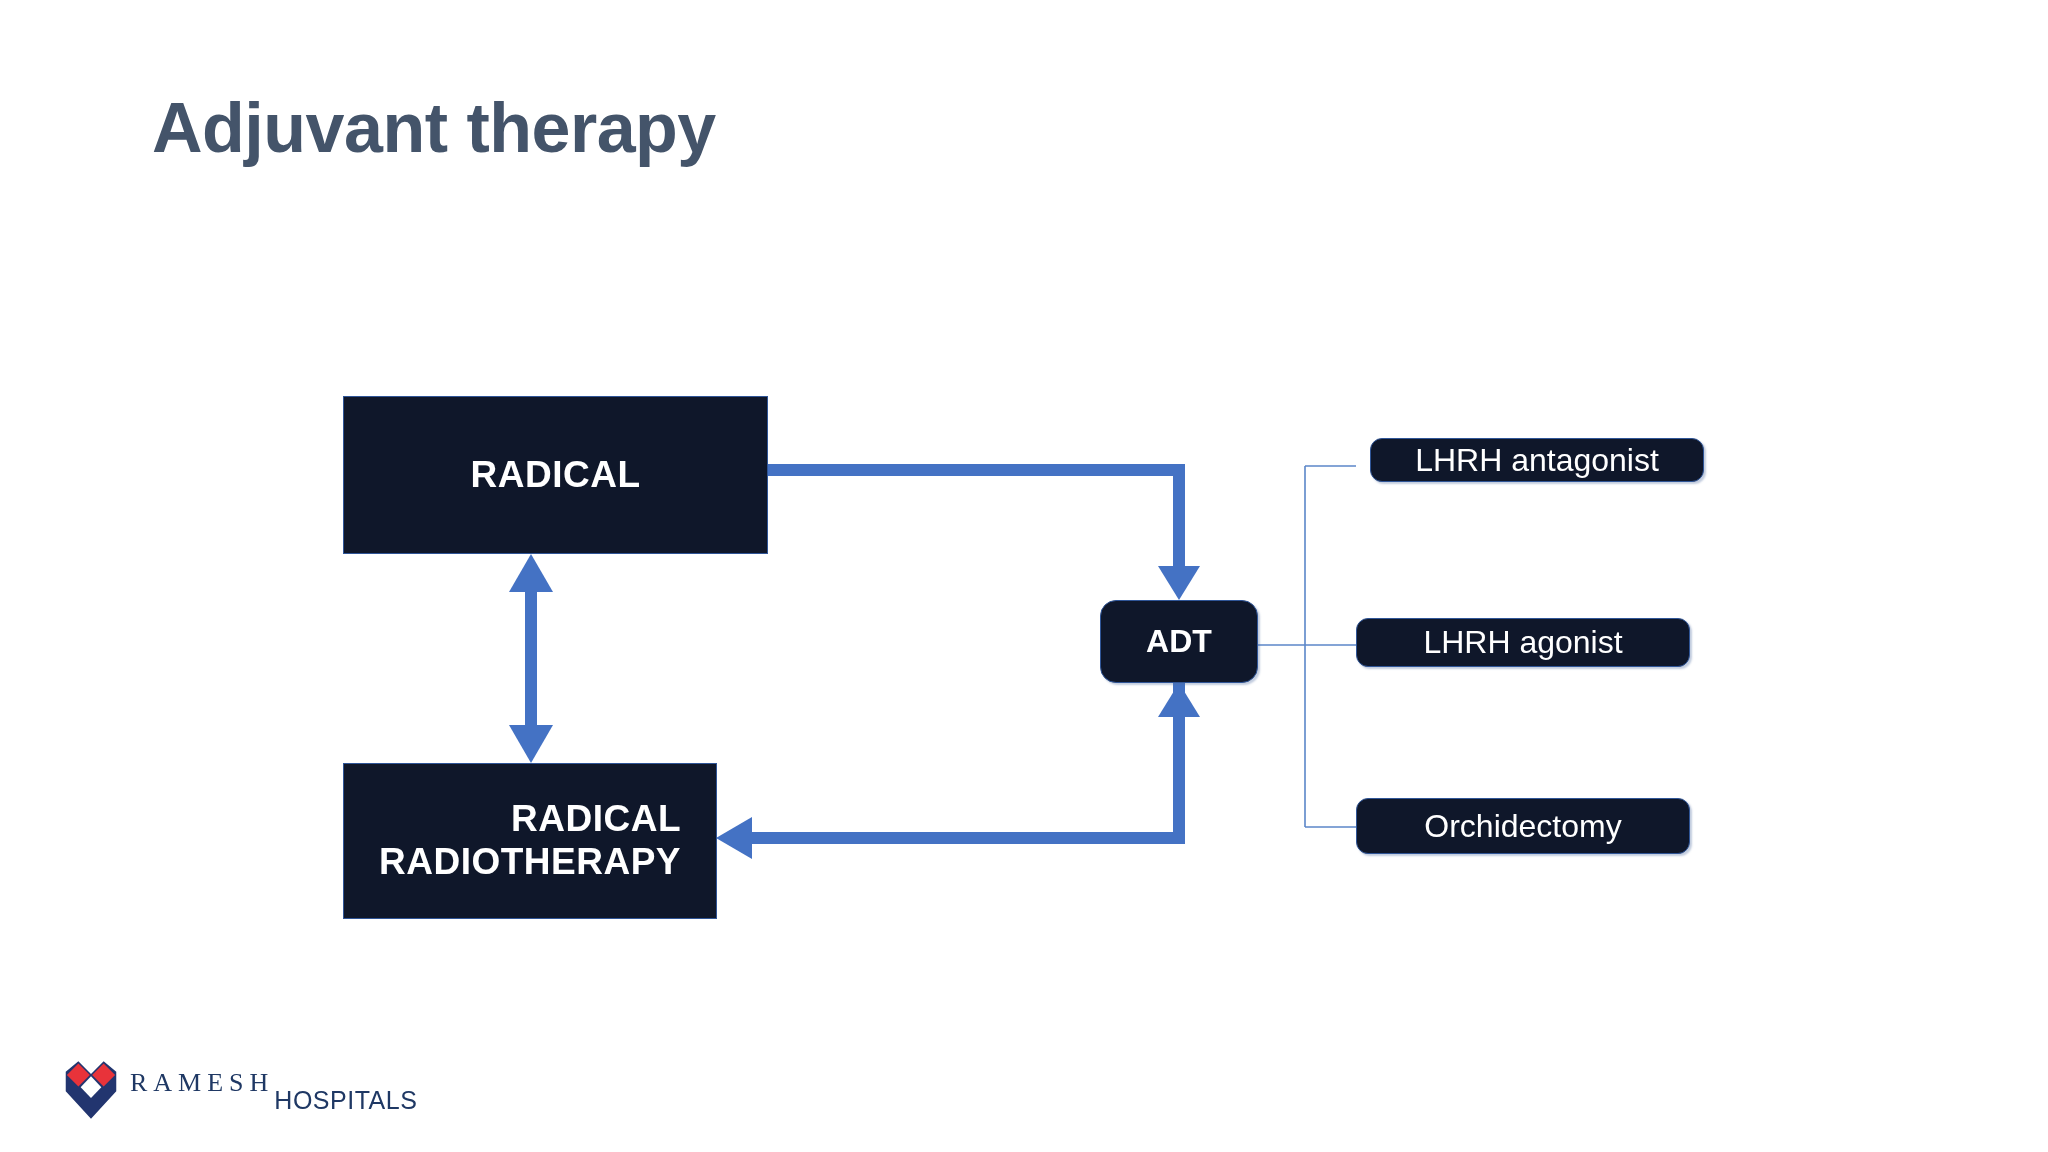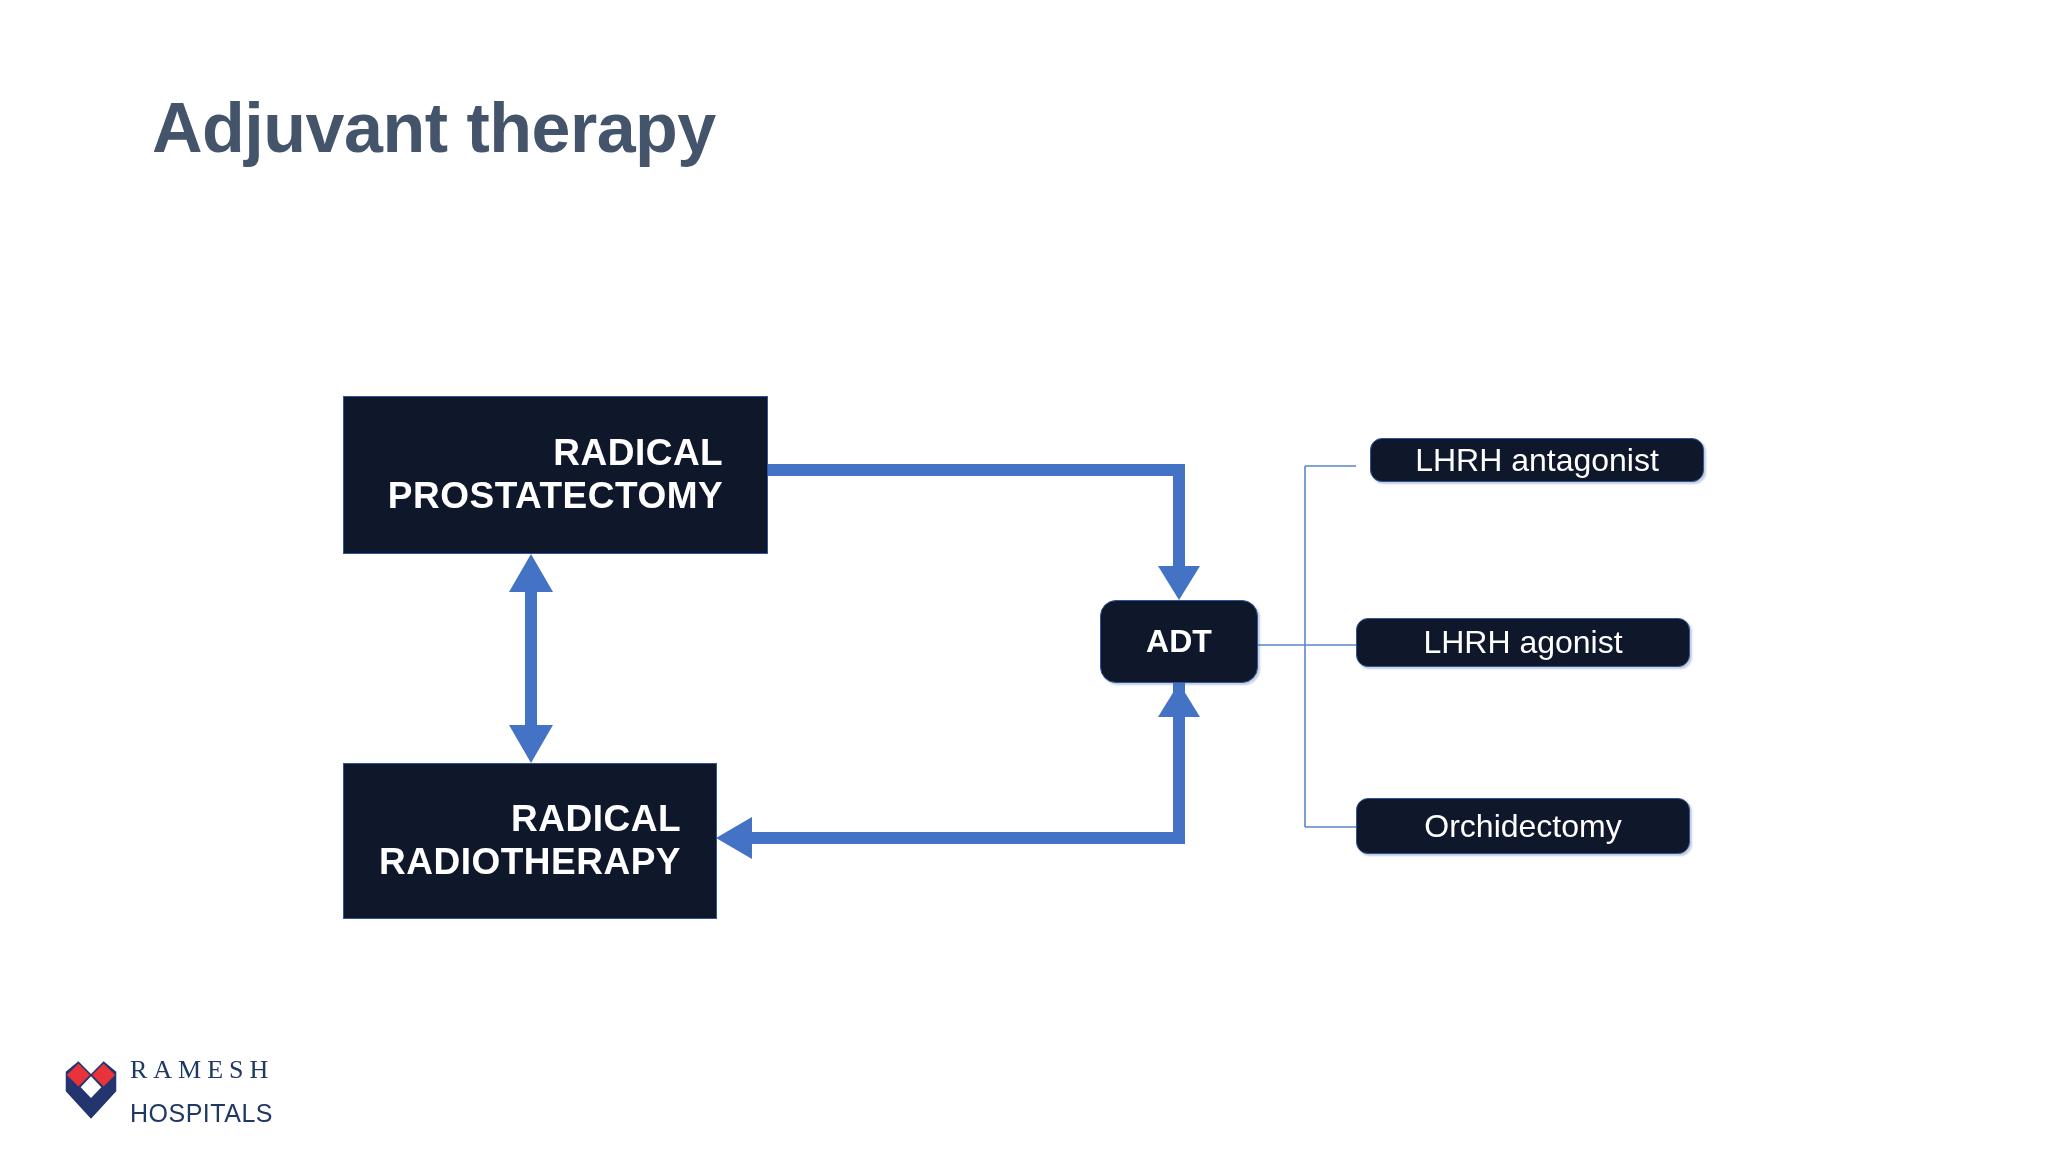--- a/index.html
+++ b/index.html
@@ -122,21 +122,21 @@
     top: 1055px;
     width: 260px;
     height: 70px;
     display: flex;
     align-items: center;
     gap: 10px;
   }
   #logo-mark { width: 58px; height: 62px; flex: 0 0 auto; }
   #logo-wordmark {
     display: flex;
-    flex-direction: column;
+    flex-direction: row;
     justify-content: center;
     line-height: 1;
     padding-top: 2px;
   }
   #logo-name {
     font-family: "Liberation Serif", serif;
     font-size: 26px;
     color: #1F3864;
     letter-spacing: 6px;
     font-weight: normal;
@@ -186,21 +186,20 @@
     <g fill="none">
       <path d="M531,578 L531,738" stroke="#4472C4" stroke-width="12" stroke-linecap="butt"></path>
       <polygon points="531,554 509,592 553,592" fill="#4472C4"></polygon>
       <polygon points="531,763 509,725 553,725" fill="#4472C4"></polygon>
     </g>
   </svg>
 
   <div id="node-prostatectomy" class="node square">
     <div>
       <div>RADICAL</div>
-      <div>PROSTATECTOMY</div>
     </div>
   </div>
 
   <div id="node-radiotherapy" class="node square">
     <div>
       <div>RADICAL</div>
       <div>RADIOTHERAPY</div>
     </div>
   </div>
 

